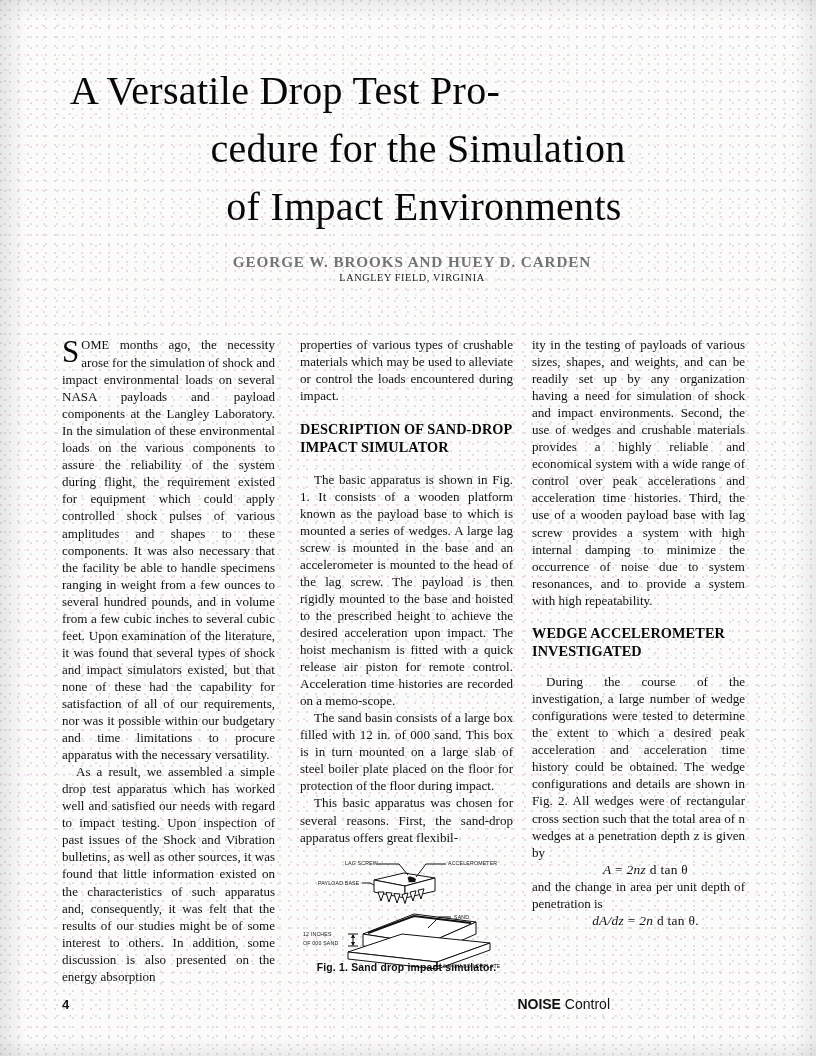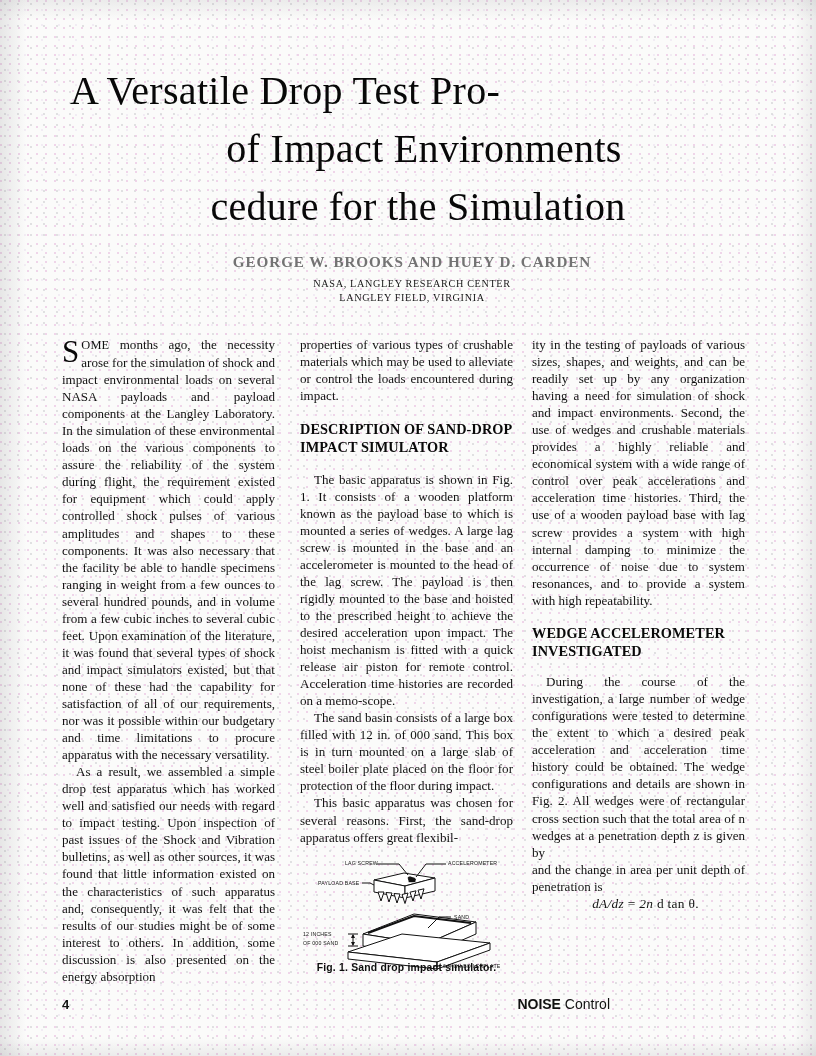--- a/index.html
+++ b/index.html
@@ -196,47 +196,47 @@
 </style>
 </head>
 <body>
 
 <div id="page">
 
   <div id="content">
 
     <div id="title-block">
       <div class="title-line l1">A Versatile Drop Test Pro-</div>
+      <div class="title-line l2">cedure for the Simulation</div>
       <div class="title-line l3">of Impact Environments</div>
-      <div class="title-line l2">cedure for the Simulation</div>
     </div>
 
     <div id="byline-block">
       <div id="authors">GEORGE W. BROOKS AND HUEY D. CARDEN</div>
-      <div class="affil">NASA, LANGLEY RESEARCH CENTER</div>
       <div class="affil second">LANGLEY FIELD, VIRGINIA</div>
     </div>
 
     <div class="col" id="col1">
       <p class="dropcap-para noindent"><span class="dc">S</span><span class="sc">OME</span><span> months ago, the necessity arose for the simulation of shock and impact environmental loads on several NASA payloads and payload components at the Langley Laboratory. In the simulation of these environmental loads on the various components to assure the reliability of the system during flight, the requirement existed for equipment which could apply controlled shock pulses of various amplitudes and shapes to these components. It was also necessary that the facility be able to handle specimens ranging in weight from a few ounces to several hundred pounds, and in volume from a few cubic inches to several cubic feet. Upon examination of the literature, it was found that several types of shock and impact simulators existed, but that none of these had the capability for satisfaction of all of our requirements, nor was it possible within our budgetary and time limitations to procure apparatus with the necessary versatility.</span></p>
       <p>As a result, we assembled a simple drop test apparatus which has worked well and satisfied our needs with regard to impact testing. Upon inspection of past issues of the Shock and Vibration bulletins, as well as other sources, it was found that little information existed on the characteristics of such apparatus and, consequently, it was felt that the results of our studies might be of some interest to others. In addition, some discussion is also presented on the energy absorption</p>
     </div>
 
     <div class="col" id="col2">
       <p class="noindent">properties of various types of crushable materials which may be used to alleviate or control the loads encountered during impact.</p>
       <h2 class="sec">DESCRIPTION OF SAND-DROP IMPACT SIMULATOR</h2>
       <p>The basic apparatus is shown in Fig. 1. It consists of a wooden platform known as the payload base to which is mounted a series of wedges. A large lag screw is mounted in the base and an accelerometer is mounted to the head of the lag screw. The payload is then rigidly mounted to the base and hoisted to the prescribed height to achieve the desired acceleration upon impact. The hoist mechanism is fitted with a quick release air piston for remote control. Acceleration time histories are recorded on a memo-scope.</p>
       <p>The sand basin consists of a large box filled with 12 in. of 000 sand. This box is in turn mounted on a large slab of steel boiler plate placed on the floor for protection of the floor during impact.</p>
       <p>This basic apparatus was chosen for several reasons. First, the sand-drop apparatus offers great flexibil-</p>
     </div>
 
     <div class="col" id="col3">
       <p class="noindent">ity in the testing of payloads of various sizes, shapes, and weights, and can be readily set up by any organization having a need for simulation of shock and impact environments. Second, the use of wedges and crushable materials provides a highly reliable and economical system with a wide range of control over peak accelerations and acceleration time histories. Third, the use of a wooden payload base with lag screw provides a system with high internal damping to minimize the occurrence of noise due to system resonances, and to provide a system with high repeatability.</p>
       <h2 class="sec tight">WEDGE ACCELEROMETER INVESTIGATED</h2>
       <p>During the course of the investigation, a large number of wedge configurations were tested to determine the extent to which a desired peak acceleration and acceleration time history could be obtained. The wedge configurations and details are shown in Fig. 2. All wedges were of rectangular cross section such that the total area of n wedges at a penetration depth z is given by</p>
+      <p class="eq"><span>A</span><span class="up"> = </span><span>2nz</span><span class="up"> d  tan θ</span></p>
       <p class="noindent">and the change in area per unit depth of penetration is</p>
       <p class="eq"><span>dA/dz</span><span class="up"> = </span><span>2n</span><span class="up"> d  tan θ.</span></p>
     </div>
 
     <div id="figure">
       <svg viewBox="0 0 213 124" width="213" height="124">
         <g fill="none" stroke="#111" stroke-width="1" stroke-linejoin="miter">
 
           <polygon points="74,24 104,17 135,22 105,30" fill="#ffffff"></polygon>
 

